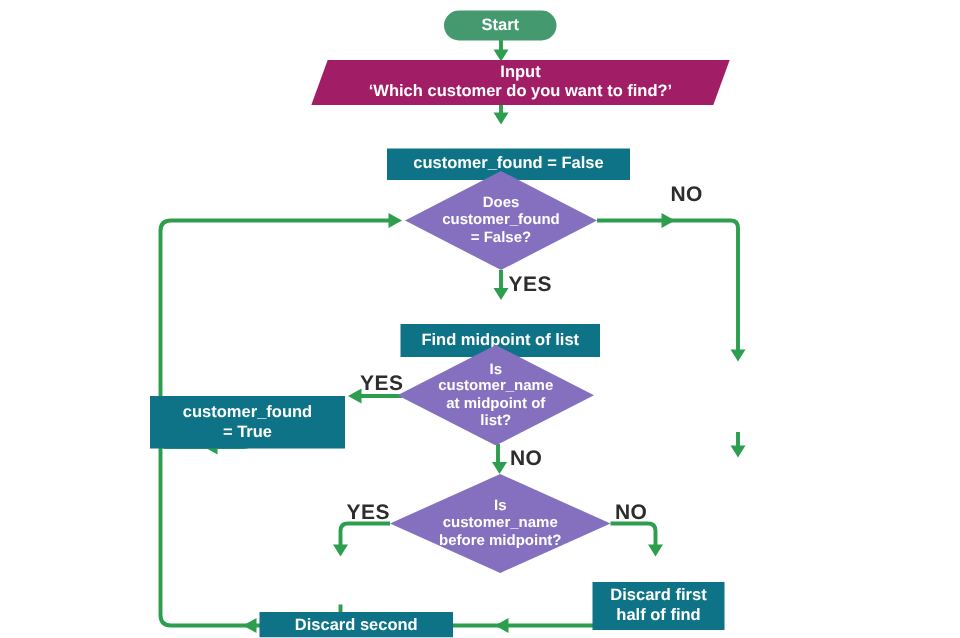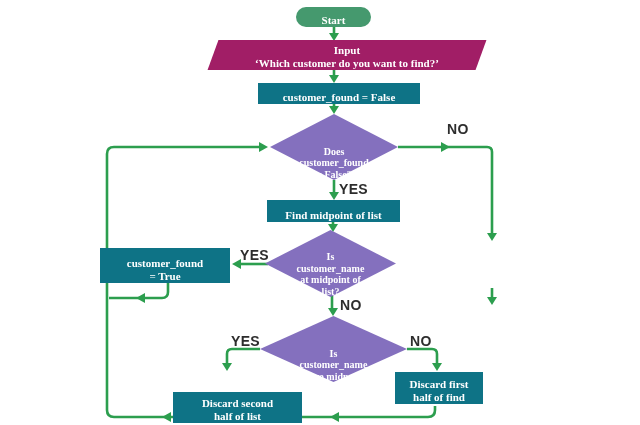--- a/index.html
+++ b/index.html
@@ -3,28 +3,28 @@
 <meta charset="utf-8">
 <style>
   html,body{margin:0;padding:0;background:#fff;}
   .canvas{
     position:relative;width:640px;height:425px;background:var(--background,#fff);
     font-family:"Liberation Sans",sans-serif;overflow:hidden;
   }
   .connectors{position:absolute;left:0;top:0;z-index:0;}
   .flow-line{fill:none;stroke:var(--arrow-green,#2C9E4E);stroke-width:2.6;stroke-linecap:butt;stroke-linejoin:round;}
   .flow-arrow{fill:var(--arrow-green,#2C9E4E);stroke:none;}
-  .node{position:absolute;z-index:1;display:flex;align-items:flex-end;justify-content:center;font-family:Liberation Serif, serif;}
+  .node{position:absolute;z-index:1;display:flex;align-items:center;justify-content:center;}
   .node-text{
     position:relative;z-index:2;width:100%;text-align:center;color:#fff;
     font-weight:bold;font-size:11px;line-height:1.18;white-space:pre-line;
   }
   .pill{background:var(--terminator-green,#45996E);border-radius:11px;}
   .pill .node-text{font-size:11px;}
-  .process{background:var(--process-teal,#0E7386);}
+  .process{background:var(--process-teal,#0E7386);margin-top:16px;}
   .para-bg{position:absolute;inset:0;background:var(--io-magenta,#A11E66);transform:skewX(-20deg);}
   .para-tall .para-bg{transform:skewX(-14deg);}
   .diamond-bg{
     position:absolute;inset:0;background:var(--decision-purple,#8470BE);
     clip-path:polygon(50% 0,100% 50%,50% 100%,0 50%);
   }
   .diamond .node-text{font-size:10px;line-height:1.15;}
   .edge-label{
     position:absolute;z-index:1;font-weight:bold;font-size:14px;
     color:var(--label-dark,#2D2D2D);letter-spacing:.3px;

